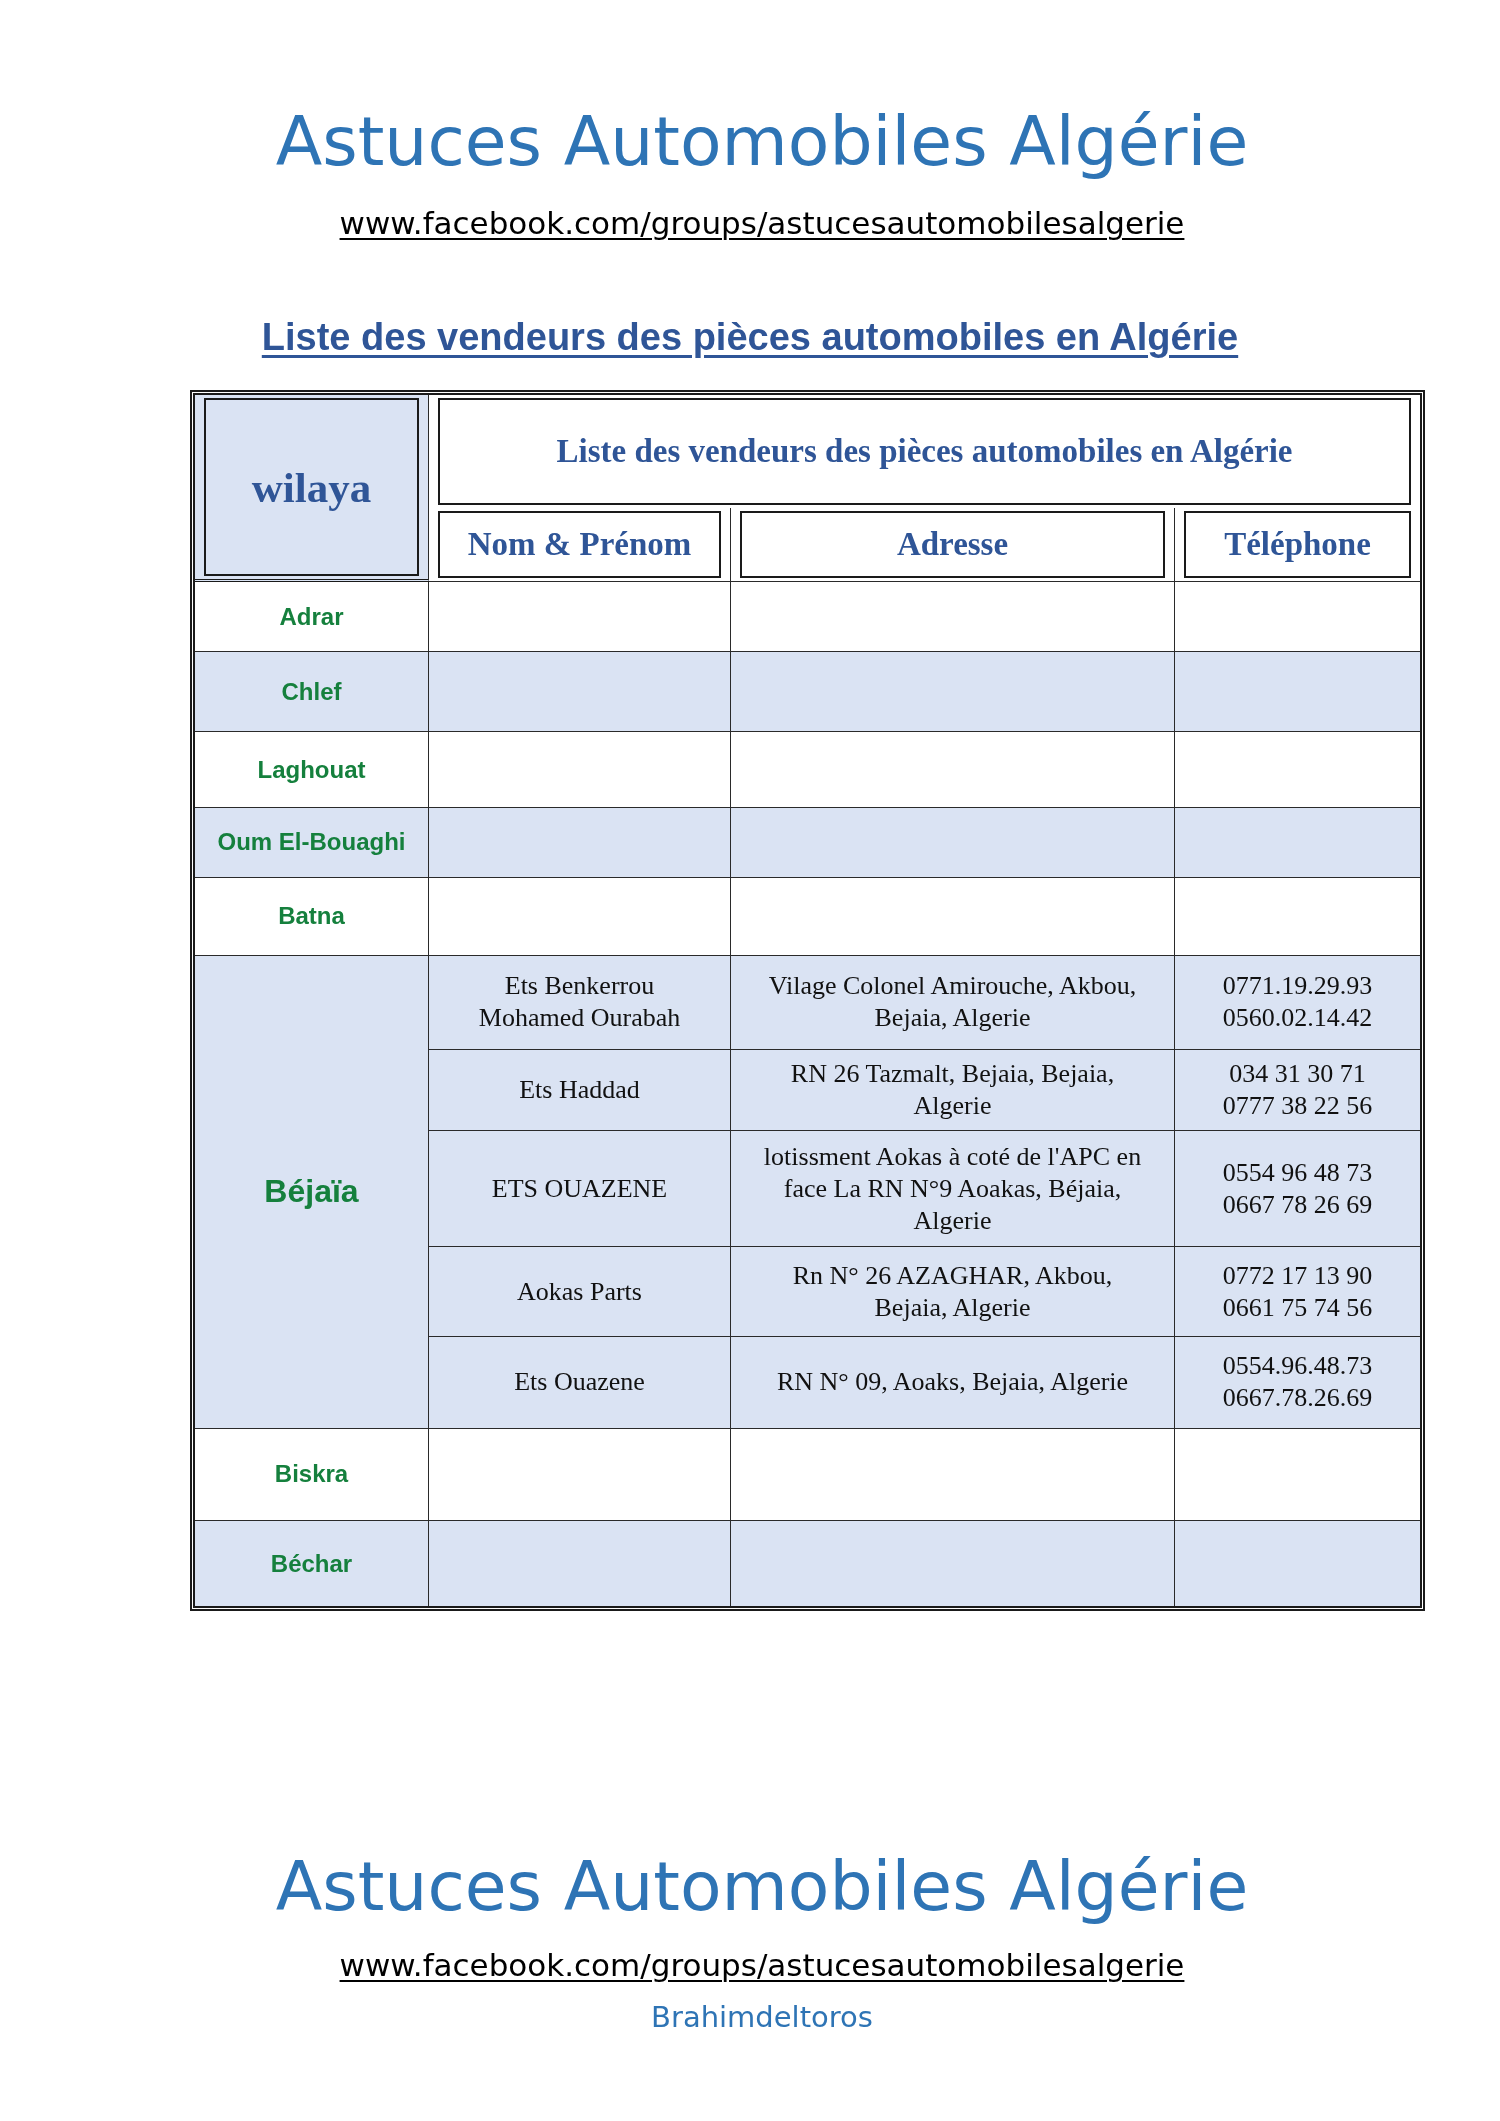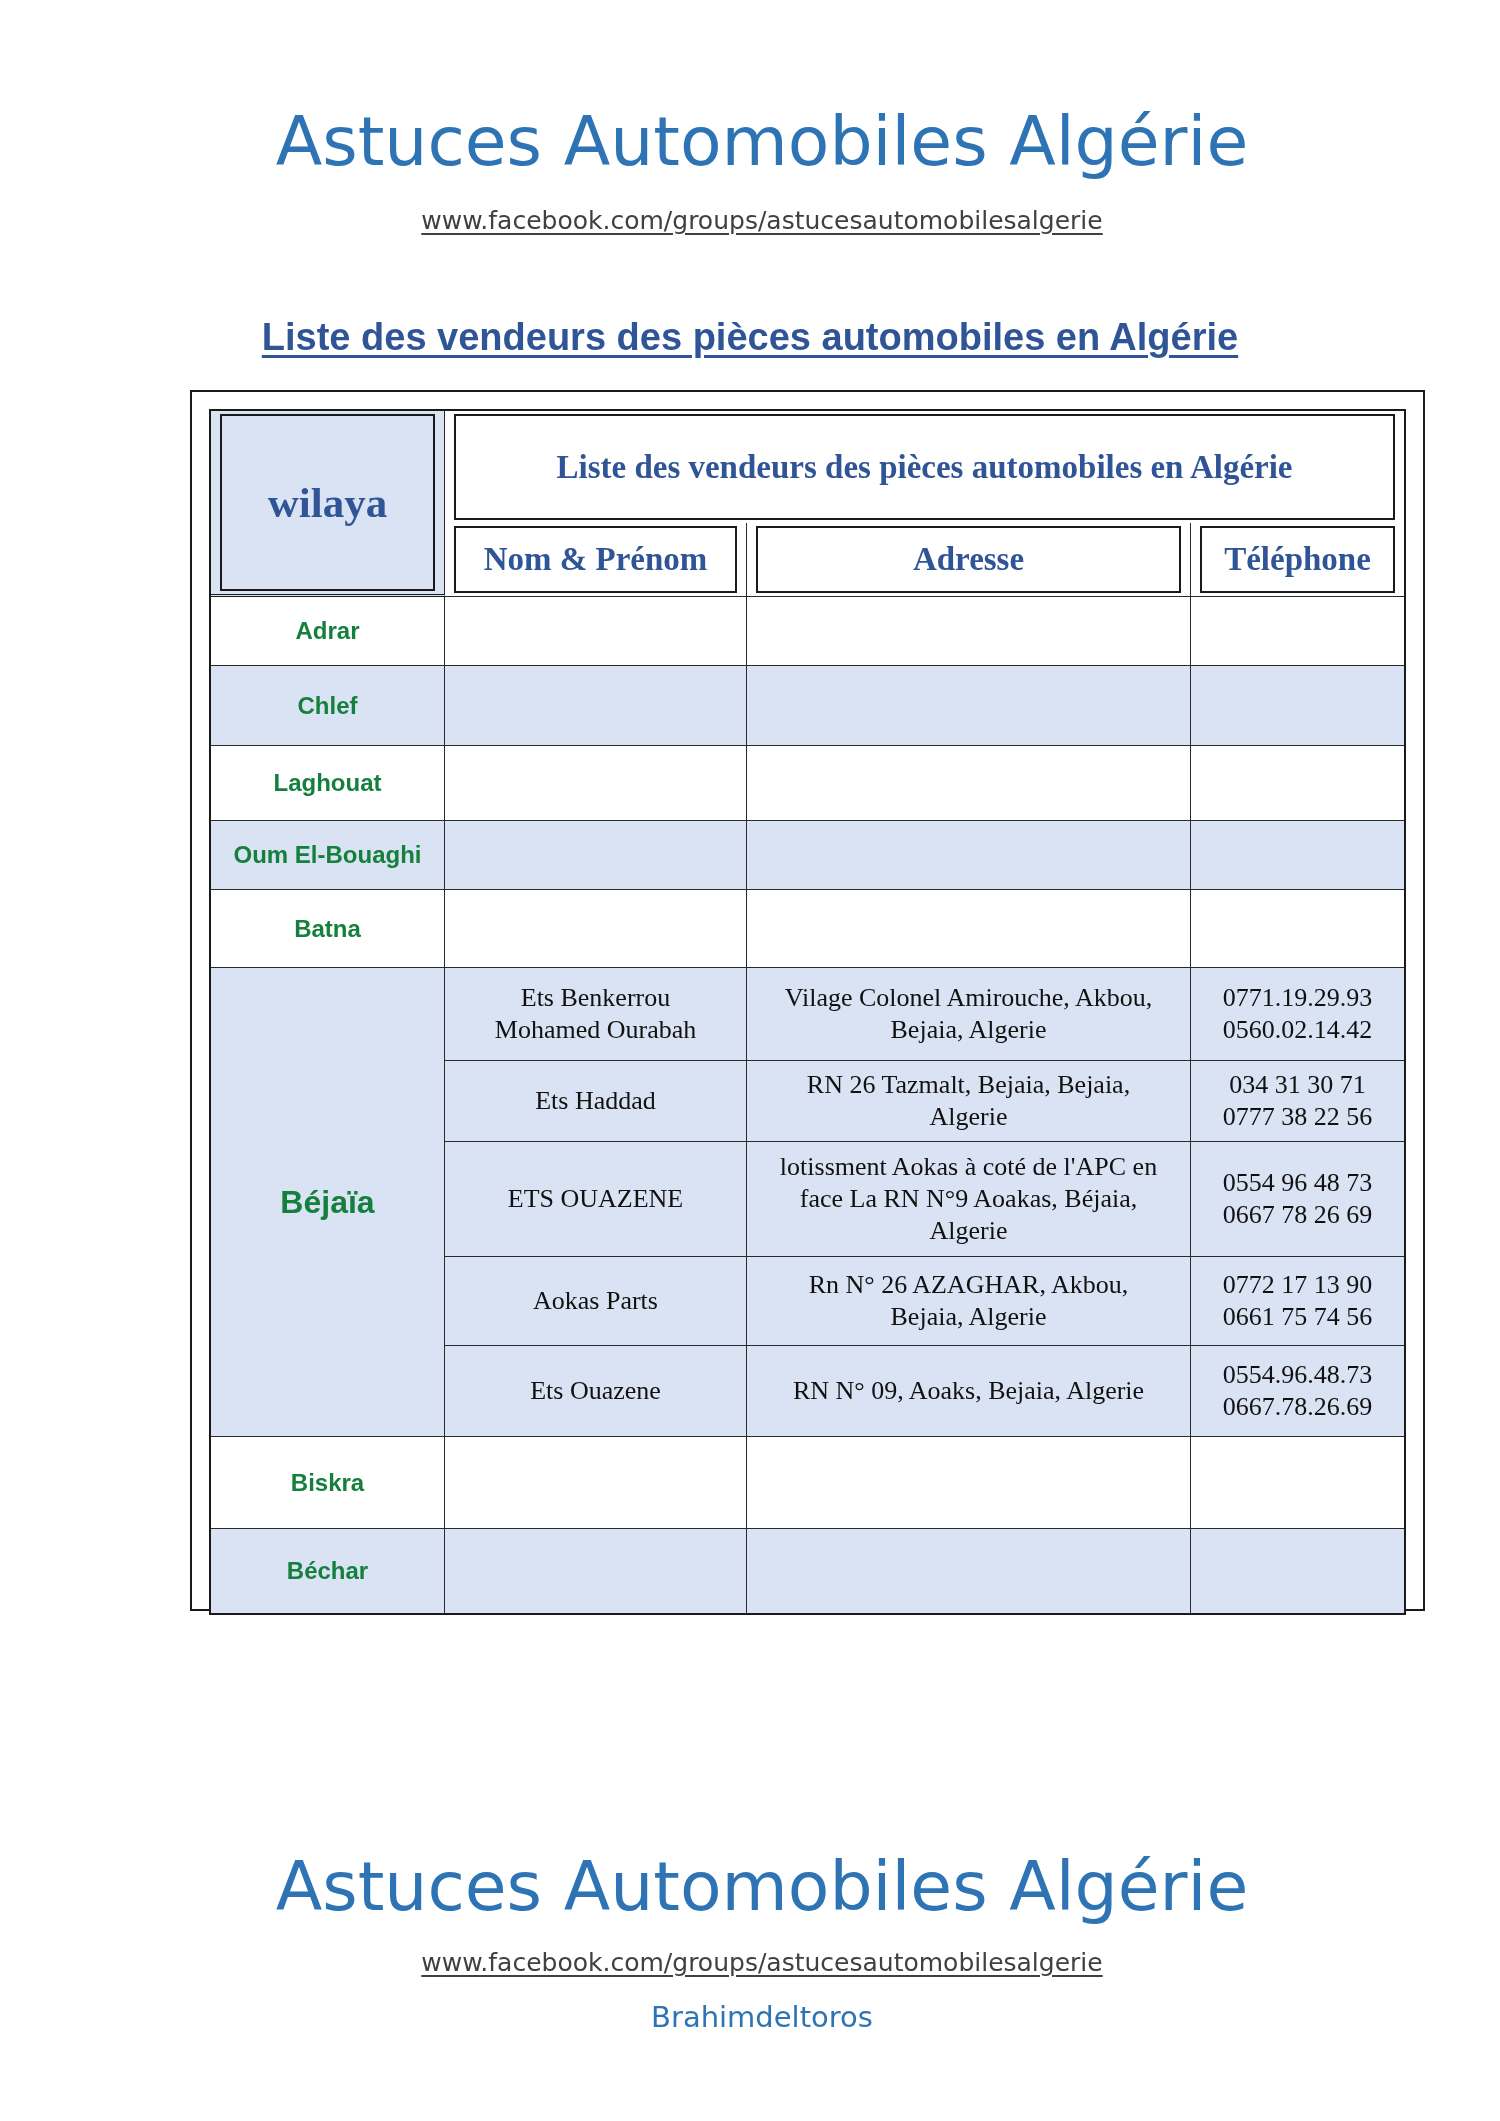--- a/index.html
+++ b/index.html
@@ -6,38 +6,38 @@
     body { width: 1500px; height: 2121px; position: relative; overflow: hidden; }
     .title-block { position: absolute; left: 12px; width: 1500px; text-align: center; }
     .big-title {
       font-family: "DejaVu Sans", sans-serif;
       font-size: 68px; color: #2E74B5; font-weight: normal; letter-spacing: 0px;
       line-height: 1; margin: 0;
     }
     .fb-link {
       display: inline-block;
       font-family: "DejaVu Sans", sans-serif;
-      font-size: 25px; color: #404040; text-decoration: underline;
+      font-size: 31px; color: #000000; text-decoration: underline;
       text-decoration-thickness: 2px; text-underline-offset: 4px;
       line-height: 1;
     }
     .author {
       font-family: "DejaVu Sans", sans-serif;
       font-size: 29px; color: #2E74B5; line-height: 1;
     }
     .subtitle {
       position: absolute; left: 0; width: 1500px; text-align: center; top: 318px;
       font-family: "Liberation Sans", sans-serif; font-weight: bold;
       font-size: 38px; color: #2F5597; text-decoration: underline;
       text-decoration-thickness: 3px; text-underline-offset: 5px; line-height: 1;
     }
     
     .tbl-wrap {
       position: absolute; left: 190px; top: 390px; width: 1235px; height: 1221px;
-      border: 2px solid #1a1a1a; box-sizing: border-box; padding: 17px; background: #fff;
+      border: 2px solid #1a1a1a; box-sizing: border-box; padding: 1px; background: #fff;
     }
     table.vendors {
       width: 100%; height: 100%; border-collapse: separate; border-spacing: 0;
       border: 2px solid #1a1a1a; table-layout: fixed;
     }
     table.vendors td, table.vendors th {
       border-right: 1.5px solid #2a2a2a; border-bottom: 1.5px solid #2a2a2a;
       text-align: center; vertical-align: middle; padding: 0 6px; box-sizing: border-box;
     }
     table.vendors tr > *:last-child { border-right: none; }

